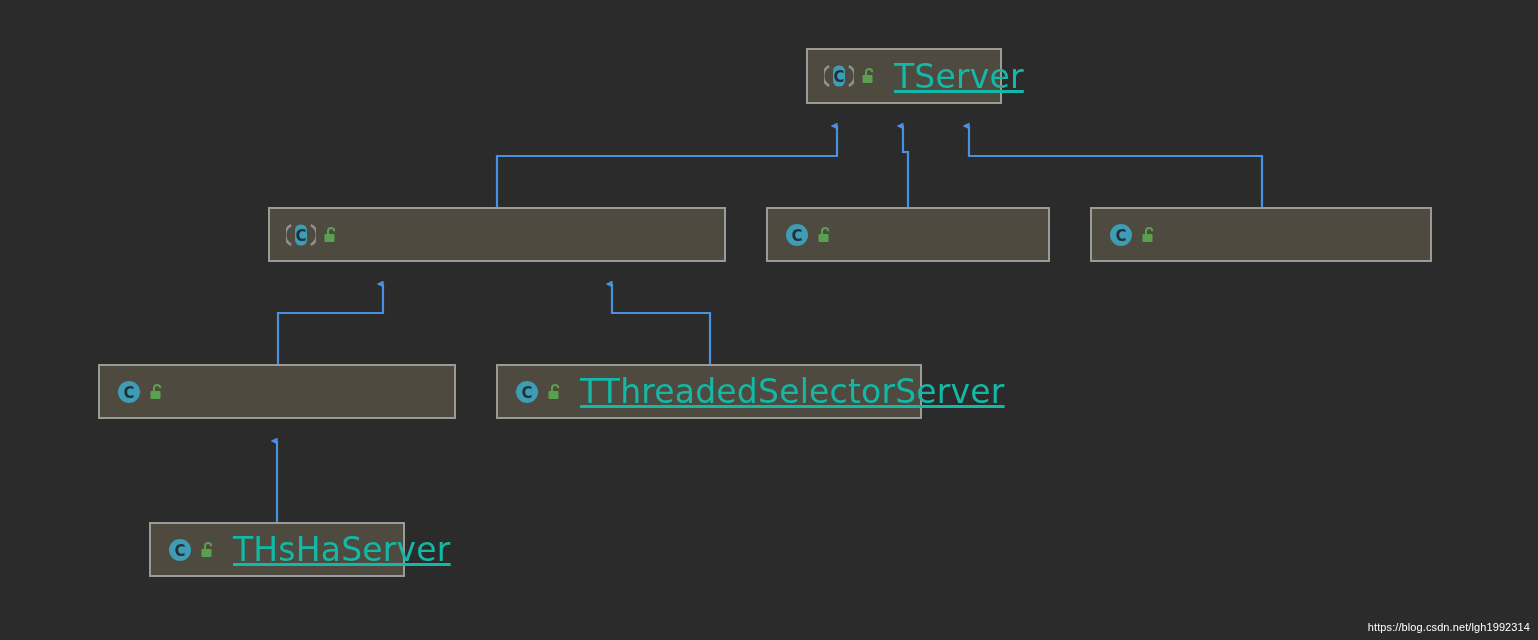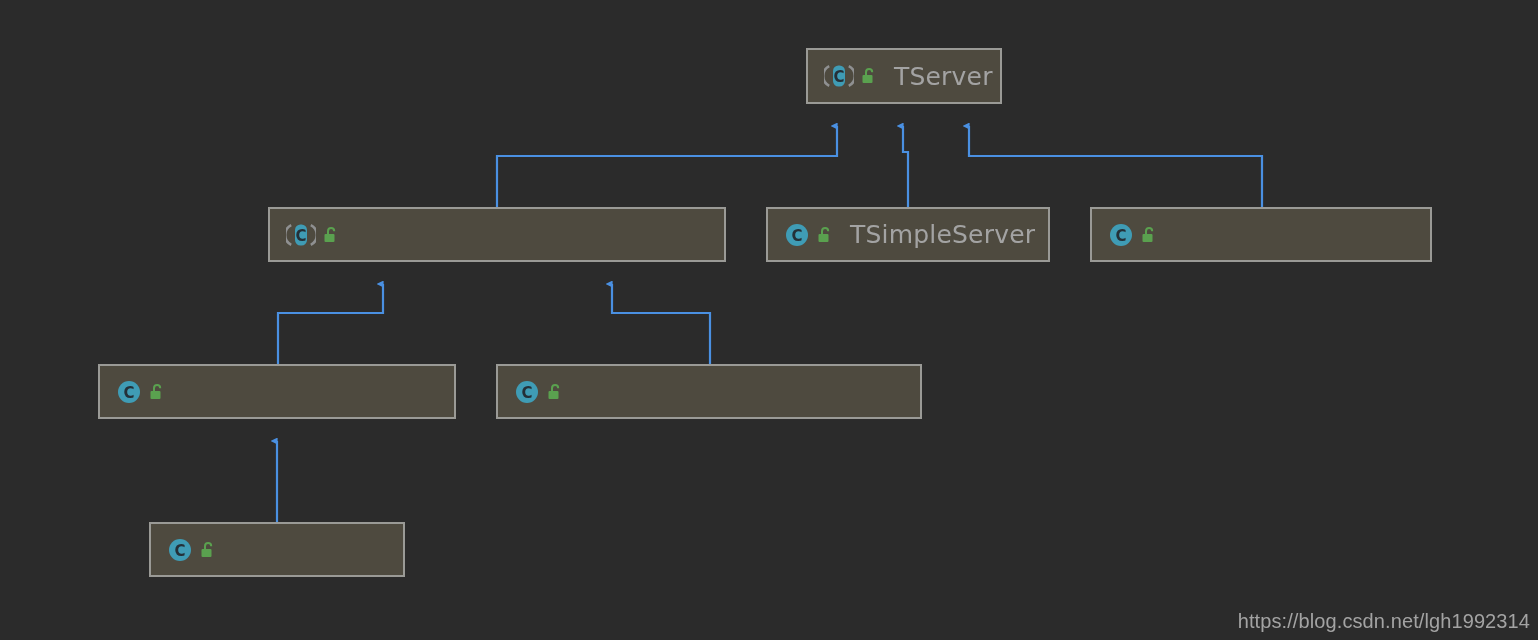--- a/index.html
+++ b/index.html
@@ -34,31 +34,32 @@
   }
   .node-icons {
     display: flex;
     align-items: center;
     flex: 0 0 auto;
   }
   .icon-class { display: block; }
   .icon-lock { display: block; margin-left: 6px; }
   .node-label {
     margin-left: 18px;
-    color: #a3a3a3;
-    font-size: 25px;
+    color: #14b8a6;
+    font-size: 33px;
     letter-spacing: 0.2px;
     font-family: "DejaVu Sans", sans-serif;
+    text-decoration: underline;
   }
   #watermark {
     position: absolute;
     right: 8px;
     bottom: 7px;
-    color: #a3a3a3;
-    font-size: 20px;
+    color: #ffffff;
+    font-size: 11px;
     font-family: "Liberation Sans", sans-serif;
     letter-spacing: 0.1px;
   }
 </style>
 </head>
 <body>
 
 <div id="canvas">
 
   <svg id="edges" viewBox="0 0 1538 640" width="1538" height="640">
@@ -116,21 +117,20 @@
     <span class="node-icons">
       <svg class="icon-class" width="26" height="26" viewBox="0 0 26 26">
         <circle cx="13" cy="13" r="11" fill="#3f9cb5"></circle>
         <text x="13" y="18.5" text-anchor="middle" fill="#243038" font-family="DejaVu Sans, sans-serif" font-size="15" font-weight="bold">C</text>
       </svg>
       <svg class="icon-lock" width="16" height="18" viewBox="0 0 16 18">
         <path d="M6 8 L6 5.2 A 3.1 3.1 0 0 1 12.2 5.2" fill="none" stroke="#5aa14f" stroke-width="2"></path>
         <rect x="2.5" y="8" width="10" height="8" rx="1" fill="#5aa14f"></rect>
       </svg>
     </span>
-    <span class="node-label">TSimpleServer</span>
   </div>
 
   <div class="node" style="left:1090px; top:207px; width:342px; height:55px;">
     <span class="node-icons">
       <svg class="icon-class" width="26" height="26" viewBox="0 0 26 26">
         <circle cx="13" cy="13" r="11" fill="#3f9cb5"></circle>
         <text x="13" y="18.5" text-anchor="middle" fill="#243038" font-family="DejaVu Sans, sans-serif" font-size="15" font-weight="bold">C</text>
       </svg>
       <svg class="icon-lock" width="16" height="18" viewBox="0 0 16 18">
         <path d="M6 8 L6 5.2 A 3.1 3.1 0 0 1 12.2 5.2" fill="none" stroke="#5aa14f" stroke-width="2"></path>
@@ -156,30 +156,32 @@
     <span class="node-icons">
       <svg class="icon-class" width="26" height="26" viewBox="0 0 26 26">
         <circle cx="13" cy="13" r="11" fill="#3f9cb5"></circle>
         <text x="13" y="18.5" text-anchor="middle" fill="#243038" font-family="DejaVu Sans, sans-serif" font-size="15" font-weight="bold">C</text>
       </svg>
       <svg class="icon-lock" width="16" height="18" viewBox="0 0 16 18">
         <path d="M6 8 L6 5.2 A 3.1 3.1 0 0 1 12.2 5.2" fill="none" stroke="#5aa14f" stroke-width="2"></path>
         <rect x="2.5" y="8" width="10" height="8" rx="1" fill="#5aa14f"></rect>
       </svg>
     </span>
+    <span class="node-label">TThreadedSelectorServer</span>
   </div>
 
   <div class="node" style="left:149px; top:522px; width:256px; height:55px;">
     <span class="node-icons">
       <svg class="icon-class" width="26" height="26" viewBox="0 0 26 26">
         <circle cx="13" cy="13" r="11" fill="#3f9cb5"></circle>
         <text x="13" y="18.5" text-anchor="middle" fill="#243038" font-family="DejaVu Sans, sans-serif" font-size="15" font-weight="bold">C</text>
       </svg>
       <svg class="icon-lock" width="16" height="18" viewBox="0 0 16 18">
         <path d="M6 8 L6 5.2 A 3.1 3.1 0 0 1 12.2 5.2" fill="none" stroke="#5aa14f" stroke-width="2"></path>
         <rect x="2.5" y="8" width="10" height="8" rx="1" fill="#5aa14f"></rect>
       </svg>
     </span>
+    <span class="node-label">THsHaServer</span>
   </div>
 
   <div id="watermark">https://blog.csdn.net/lgh1992314</div>
 
 </div>
 
 </body></html>

